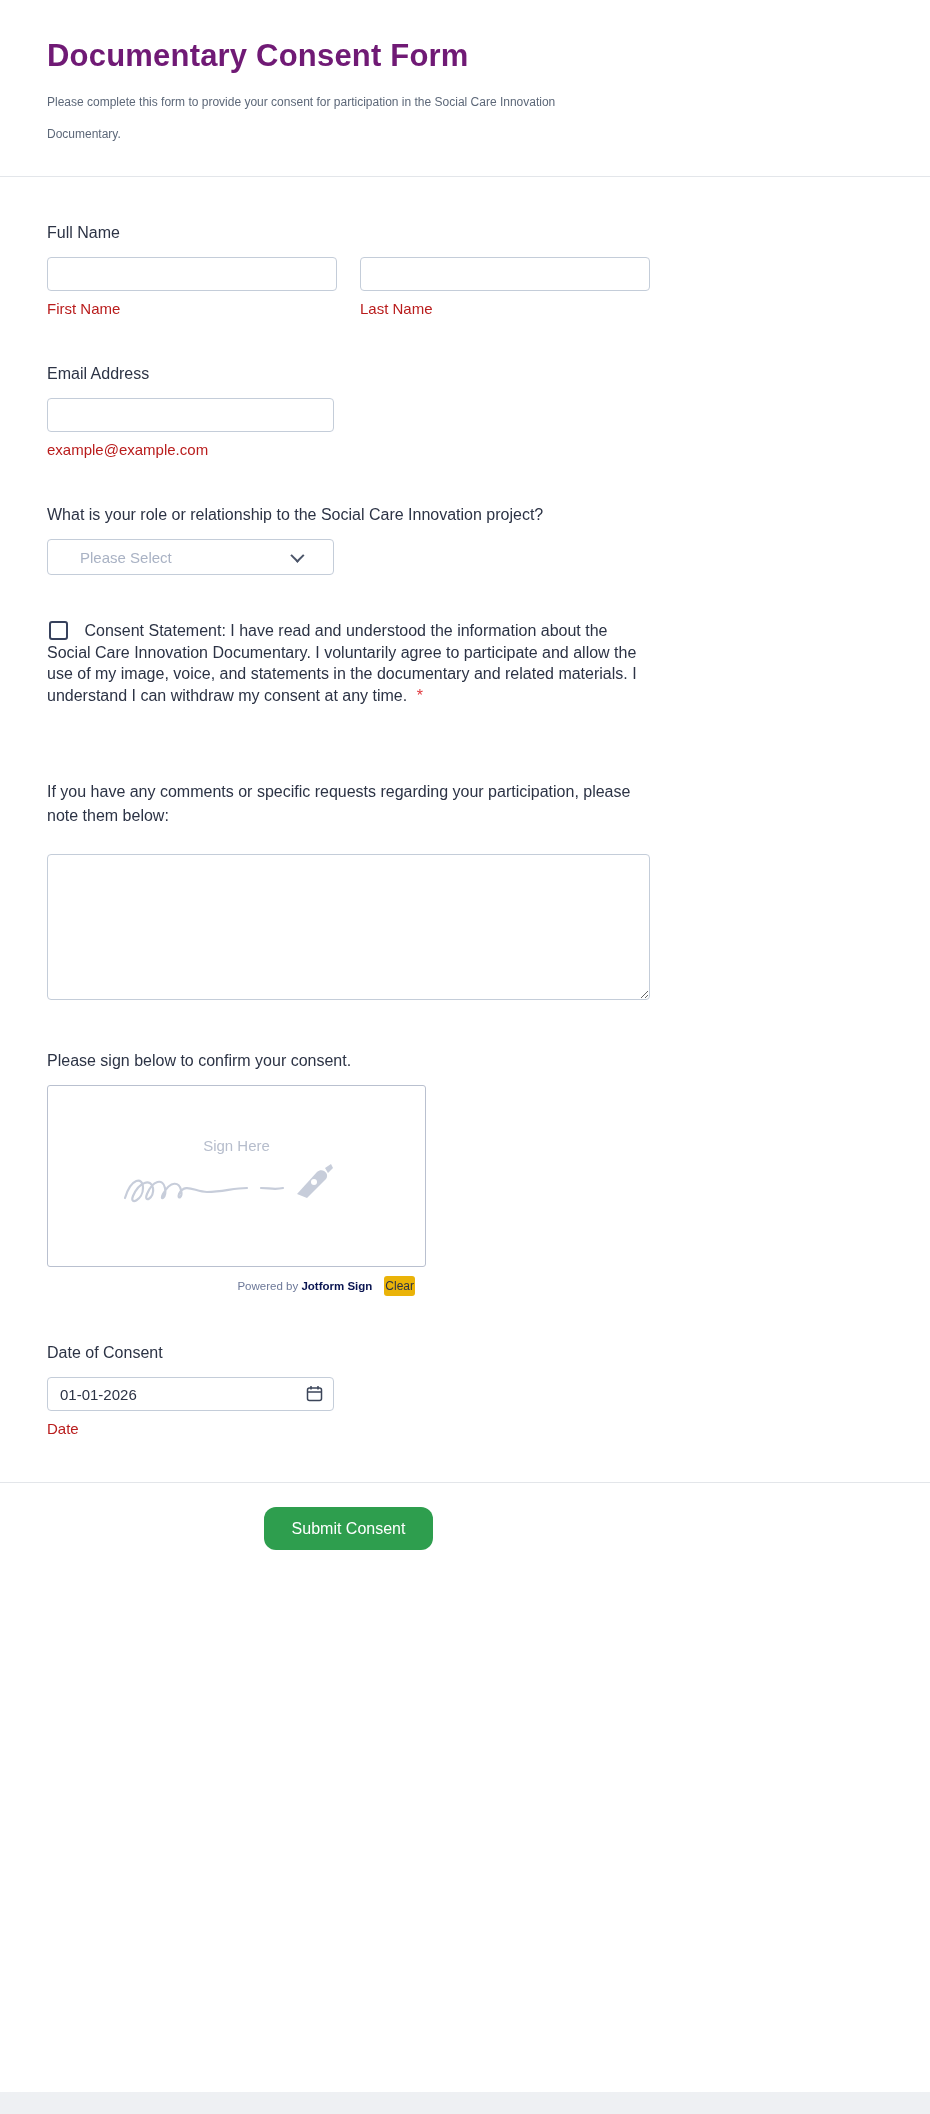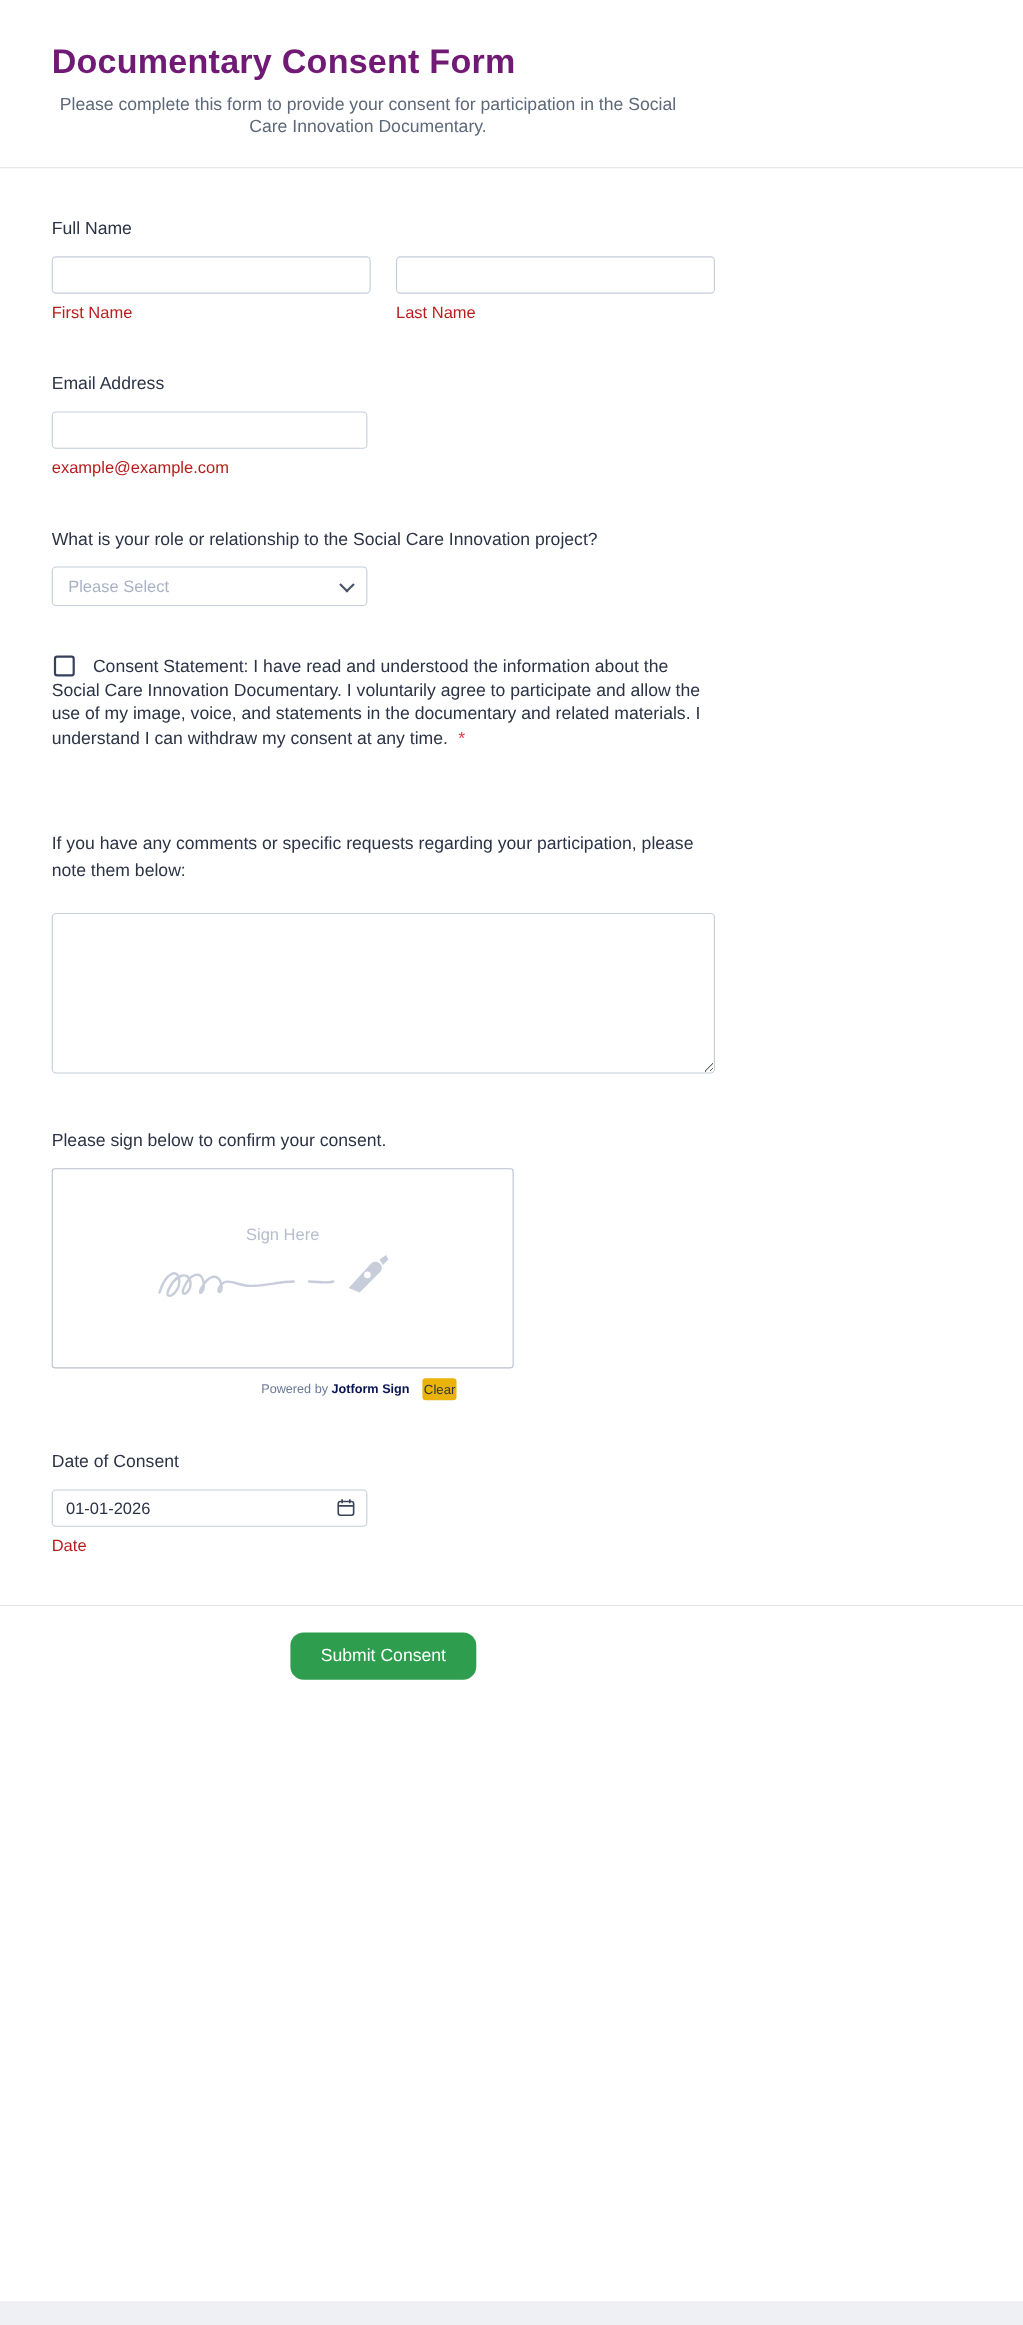--- a/index.html
+++ b/index.html
@@ -6,63 +6,63 @@
   body {
     width: 930px;
     font-family: "Liberation Sans", sans-serif;
     color: #2c3345;
   }
   .page { width: 930px; min-height: 2114px; display: flex; flex-direction: column; box-sizing: border-box; }
 
   
   .form-header { padding: 38px 47px 26px 47px; border-bottom: 1px solid #e3e6ea; }
   .form-title { margin: 0 0 12px 0; font-size: 31px; font-weight: 700; color: #701a75; letter-spacing: .2px; }
-  .form-subtitle { margin: 0; font-size: 16px; line-height: 20px; color: #5d6879; max-width: 575px; text-align: center; }
+  .form-subtitle { margin: 0; font-size: 12px; line-height: 32px; color: #5d6879; max-width: 575px; }
 
   
   .form-body { width: 697px; padding: 44px 47px 0 47px; box-sizing: border-box; }
   .question { margin-bottom: 45px; }
   .q-label { display: block; font-size: 16px; font-weight: 500; color: #2c3345; margin-bottom: 12px; line-height: 24px; }
   .sublabel { font-size: 15px; color: #b91c1c; margin-top: 9px; }
 
   input.text-input, .combo, .textarea, .date-input {
     border: 1px solid #c4cdd9; border-radius: 4px; background: #fff;
     font-family: "Liberation Sans", sans-serif; font-size: 15px; color: #2c3345;
     box-sizing: border-box;
   }
   input.text-input { height: 34px; padding: 0 10px; width: 100%; }
   input::placeholder, textarea::placeholder { color: #a9b2c4; }
 
   .name-row { display: flex; gap: 23px; }
   .name-col { width: 290px; }
   .w-short { width: 287px; }
 
   
-  .combo { width: 287px; height: 36px; display: flex; align-items: center; padding: 0 14px; cursor: pointer; }
+  .combo { width: 287px; height: 36px; display: flex; align-items: center; padding: 0 32px; cursor: pointer; }
   .combo-placeholder { color: #a9b2c4; font-size: 15px; }
   .chevron { width: 8px; height: 8px; border-right: 2px solid #4a5468; border-bottom: 2px solid #4a5468; transform: rotate(45deg) translateY(-2px); margin-left: auto; }
 
   
   .consent { margin-bottom: 74px; }
   .consent-label { display: block; font-size: 16px; line-height: 21.5px; color: #2c3345; cursor: pointer; max-width: 603px; }
   .consent-label input[type="checkbox"] {
     appearance: none; -webkit-appearance: none;
     width: 19px; height: 19px; border: 2px solid #37415c; border-radius: 3px;
     background: #fff; margin: 0 12px 0 2px; vertical-align: -4px; cursor: pointer;
   }
   .req { color: #e0393e; margin-left: 5px; font-weight: 500; }
 
   
   .comments .q-label { margin-bottom: 26px; max-width: 603px; }
   .textarea { width: 603px; height: 146px; padding: 10px; resize: both; }
 
   
   .signature { margin-bottom: 45px; }
   .sig-pad {
-    width: 420px; height: 182px; border: 1px solid #b9c0cf; border-radius: 3px;
+    width: 379px; height: 182px; border: 1px solid #b9c0cf; border-radius: 3px;
     display: flex; flex-direction: column; align-items: center; justify-content: center;
     cursor: crosshair; box-sizing: border-box;
   }
   .sign-here { color: #b6bdcc; font-size: 15px; margin-bottom: 4px; }
   .sig-art { display: block; }
   .sig-footer { width: 368px; display: flex; align-items: center; justify-content: flex-end; gap: 12px; margin-top: 9px; }
   .powered-by { font-size: 11.5px; color: #6c7898; }
   .brand { font-size: 11.5px; font-weight: 700; color: #0a1551; text-decoration: none; cursor: pointer; }
   .clear-btn {
     font-family: "Liberation Sans", sans-serif;

